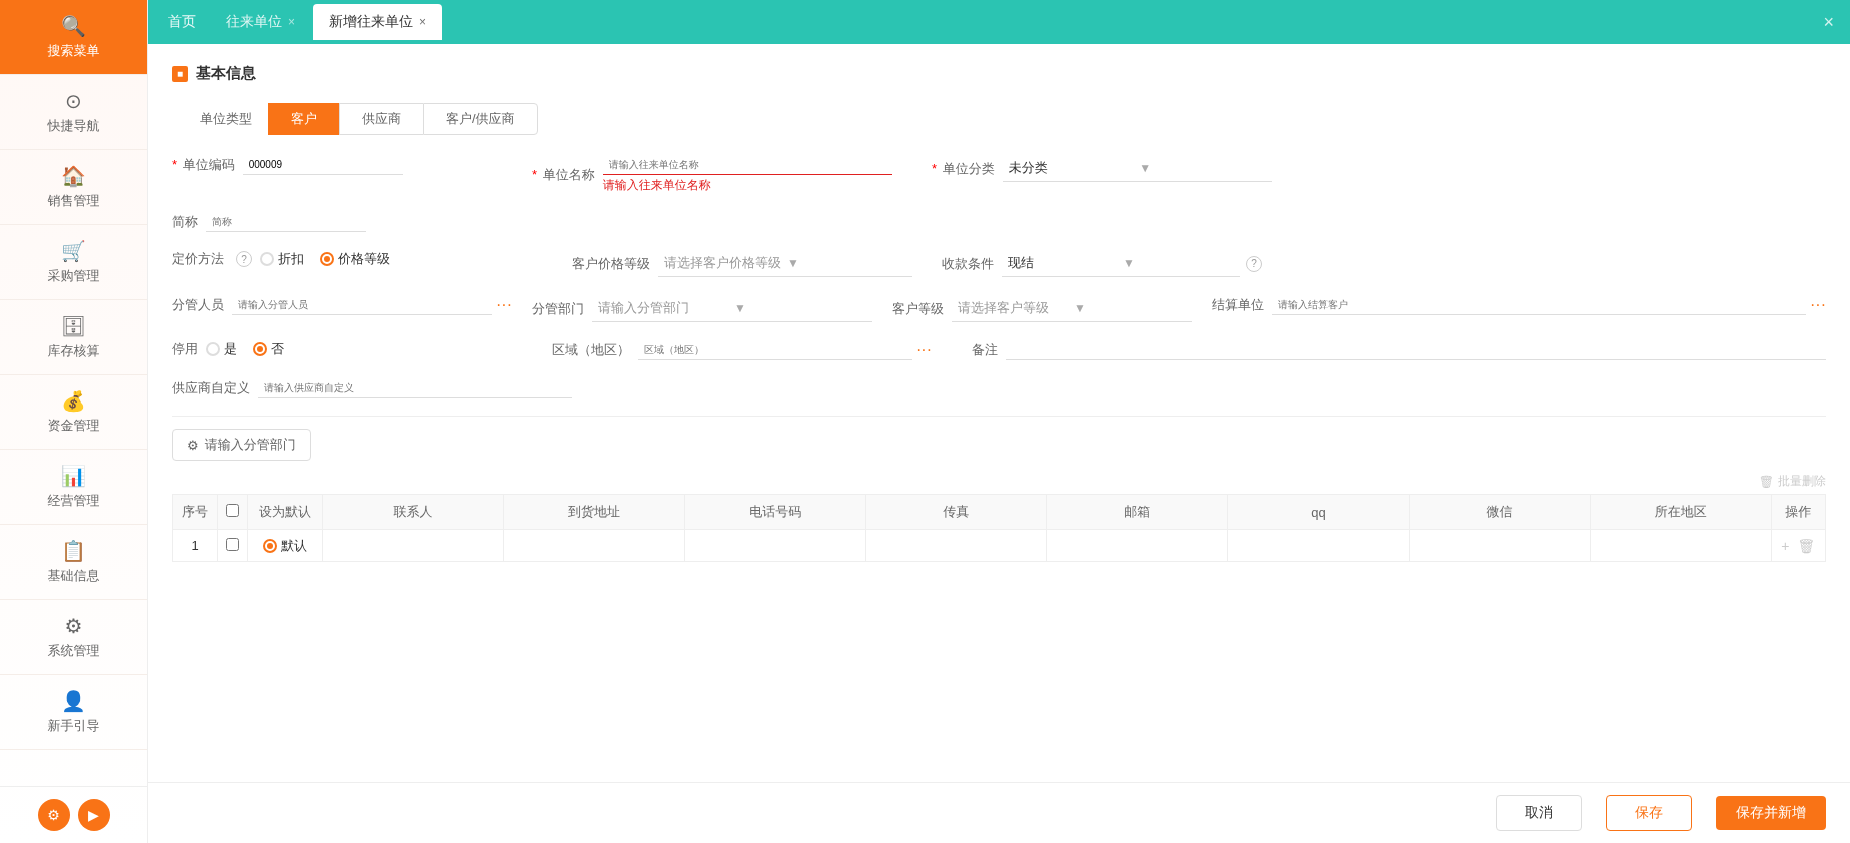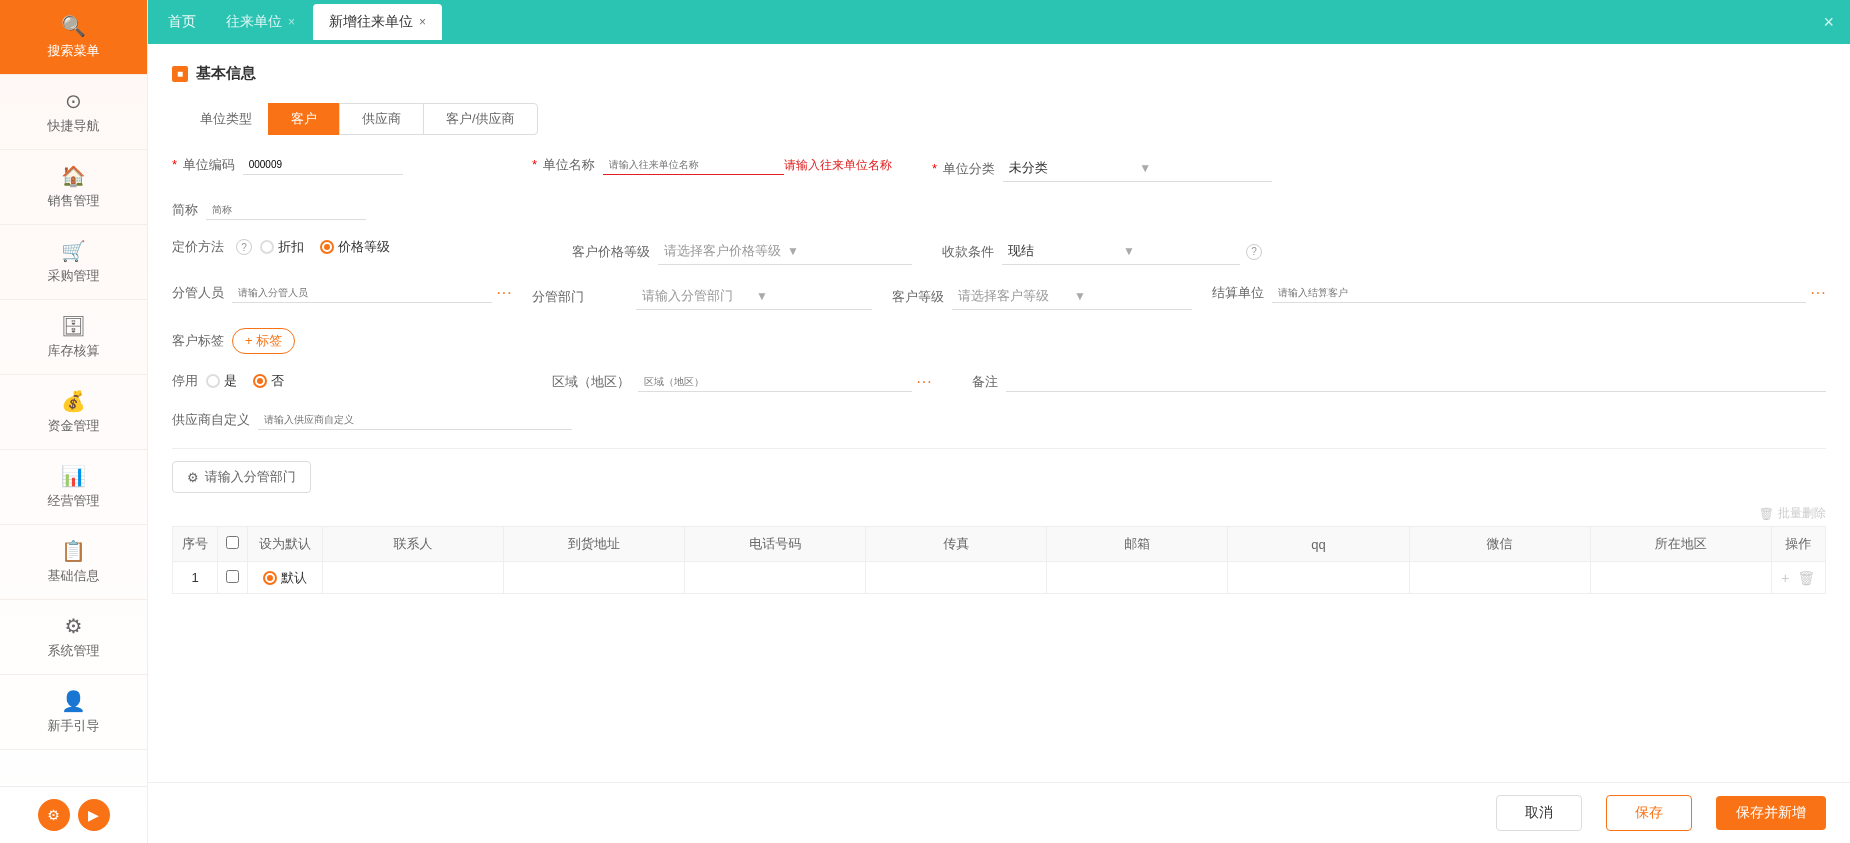--- a/index.html
+++ b/index.html
@@ -175,21 +175,21 @@
     .form-input.error { border-bottom-color: #e02020; }
     .error-msg {
       color: #e02020;
       font-size: 12px;
       margin-top: 2px;
       display: block;
     }
     .form-input-wrap {
       flex: 1;
       display: flex;
-      flex-direction: row;
+      flex-direction: column;
       min-width: 0;
     }
 
     .form-select {
       display: flex;
       align-items: center;
       flex: 1;
       border-bottom: 1px solid #ddd;
       padding: 4px 6px;
       font-size: 13px;
@@ -495,21 +495,21 @@
       </div>
     </div>
 
     <div class="form-row">
       <div class="form-field" style="flex:0 0 340px;">
         <span class="form-label">分管人员</span>
         <input class="form-input" type="text" placeholder="请输入分管人员" style="flex: 1 1 0%;">
         <span class="more-btn">···</span>
       </div>
       <div class="field-separator" style="width:20px;"></div>
-      <div class="form-field" style="flex:0 0 340px;gap:44px;">
+      <div class="form-field" style="flex:0 0 340px;">
         <span class="form-label">分管部门</span>
         <div class="form-select" style="flex:1;">
           <span>请输入分管部门</span>
           <span class="chevron">▼</span>
         </div>
       </div>
       <div class="field-separator" style="width:20px;"></div>
       <div class="form-field" style="flex:0 0 300px;">
         <span class="form-label">客户等级</span>
         <div class="form-select" style="flex:1;">
@@ -518,28 +518,20 @@
         </div>
       </div>
       <div class="field-separator" style="width:20px;"></div>
       <div class="form-field" style="flex:1;">
         <span class="form-label">结算单位</span>
         <input class="form-input" type="text" placeholder="请输入结算客户" style="flex: 1 1 0%;">
         <span class="more-btn">···</span>
       </div>
     </div>
 
-    <div class="form-row">
-      <div class="form-field">
-        <span class="form-label">客户标签</span>
-        <button class="tag-btn">
-          <span>+ 标签</span>
-        </button>
-      </div>
-    </div>
 
     <div class="form-row">
       <div class="form-field" style="flex:0 0 340px; align-items:center;">
         <span class="form-label">停用</span>
         <div class="radio-group">
           <div class="radio-item">
             <div class="radio-circle"></div>
             <span>是</span>
           </div>
           <div class="radio-item">

